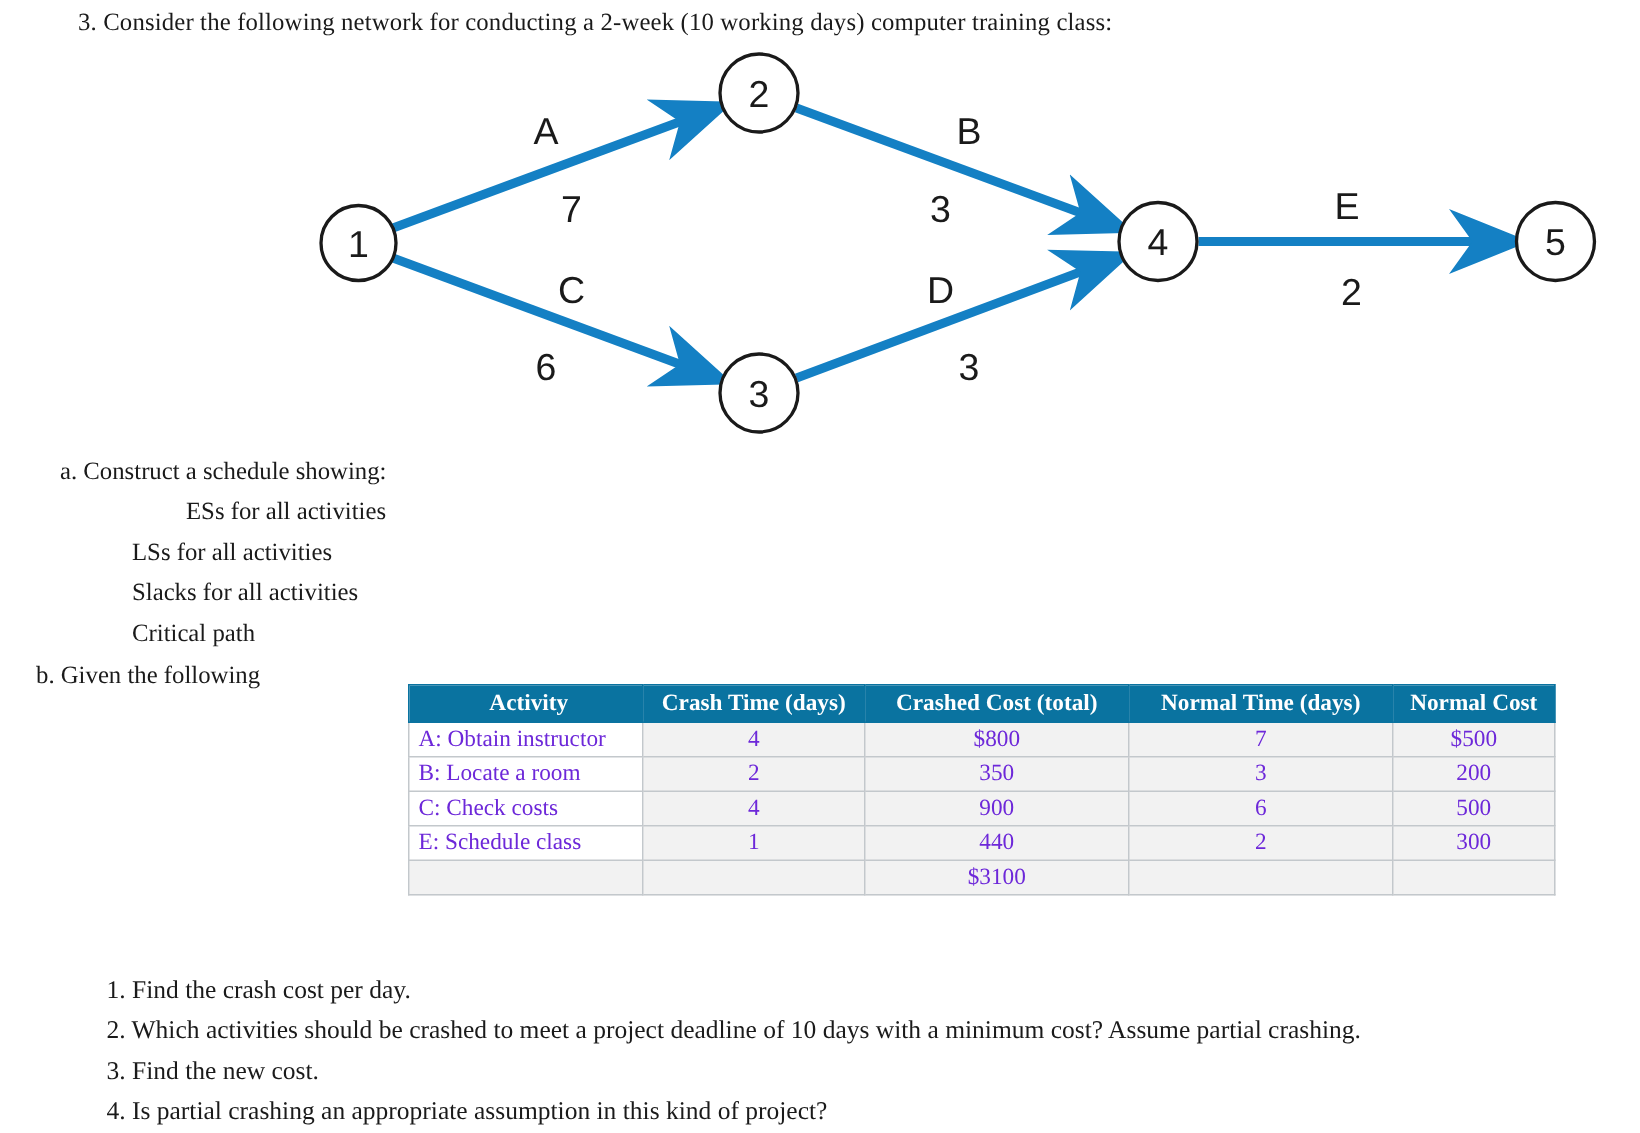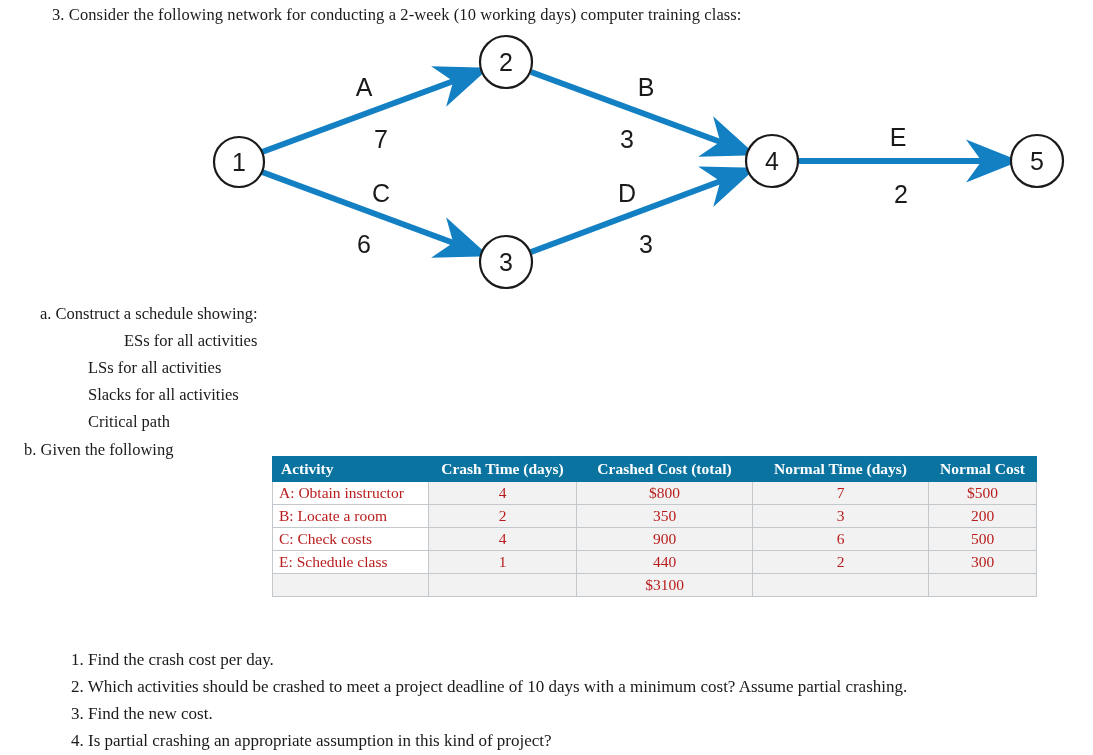--- a/index.html
+++ b/index.html
@@ -85,27 +85,27 @@
     background: #0a73a0;
     color: #ffffff;
     font-weight: bold;
     border: 1px solid #0a73a0;
     text-align: center;
     font-size: 15.5px;
     white-space: nowrap;
     padding: 3px 4px;
   }
   .crash-table thead th.col-activity {
-    text-align: left;
+    text-align: center;
     padding-left: 8px;
   }
   .crash-table tbody td {
     background: #f2f2f2;
     text-align: center;
-    color: #b91c1c;
+    color: #6d28d9;
   }
   .crash-table tbody td.cell-activity {
     text-align: left;
     background: #ffffff;
     padding-left: 6px;
     white-space: nowrap;
   }
   .crash-table tbody tr.total-row td {
     background: #f2f2f2;
   }

